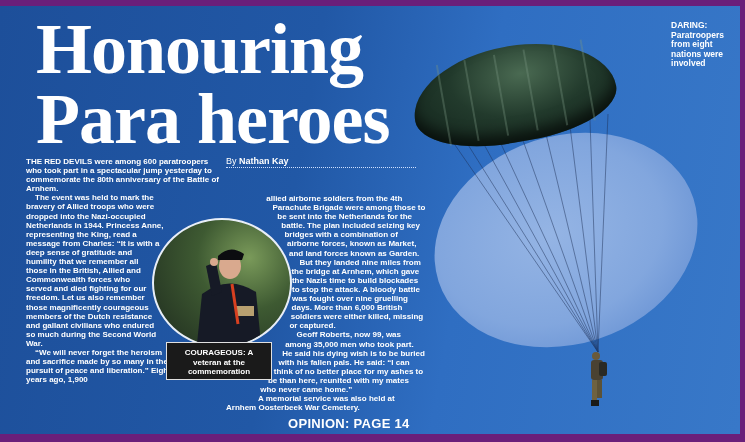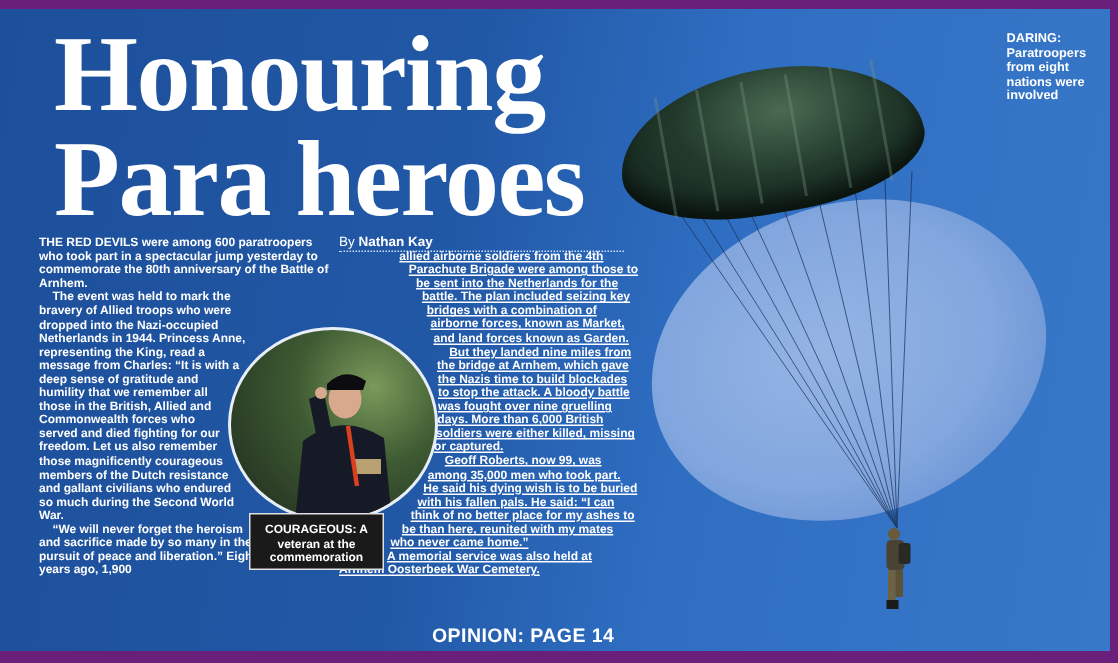--- a/index.html
+++ b/index.html
@@ -18,26 +18,26 @@
   .jumper { position:absolute; left:585px; top:344px; width:24px; height:64px; }
   .headline { position:absolute; left:36px; top:8px; margin:0; color:#fff; font-family:"Liberation Serif", "DejaVu Serif", serif; font-weight:bold; font-size:72px; line-height:70px; letter-spacing:-1px; }
   .headline span { display:block; }
   .caption-daring { position:absolute; right:16px; top:15px; color:#fff; font-weight:bold; font-size:8.5px; line-height:9.5px; }
   .body-text { color:#fff; font-weight:bold; font-size:8px; line-height:9.1px; }
   .col1 { position:absolute; left:26px; top:151px; width:200px; }
   .col1 p { margin:0; }
   .indent { text-indent:9px; }
   .byline { position:absolute; left:226px; top:150px; width:190px; color:#fff; font-size:9px; border-bottom:1px dotted #cfe0ff; padding-bottom:1px; }
   .byline b { font-weight:bold; }
-  .col2 { position:absolute; left:226px; top:160px; width:200px;text-decoration:underline; }
+  .col2 { position:absolute; left:226px; top:188px; width:200px; }
   .col2 p { margin:0; }
   .photo-wrap { position:absolute; left:152px; top:212px; width:136px; height:126px; border-radius:50%; border:2px solid #e8eef8; overflow:hidden;
     background: radial-gradient(circle at 70% 30%, #7a9a5a 0%, #3e5a32 40%, #1e2a1e 100%); }
   .veteran { position:absolute; left:38px; top:14px; width:72px; height:120px; }
-  .photo-caption { position:absolute; left:166px; top:336px; width:90px; height:38px; background:#1a1a1a; border:1px solid #e0e0e0; color:#fff; font-weight:bold; font-size:8px; line-height:9.5px; text-align:center; padding-top:5px; box-sizing:border-box; }
+  .photo-caption { position:absolute; left:166px; top:336px; width:106px; height:38px; background:#1a1a1a; border:1px solid #e0e0e0; color:#fff; font-weight:bold; font-size:8px; line-height:9.5px; text-align:center; padding-top:5px; box-sizing:border-box; }
   .opinion { position:absolute; left:288px; top:410px; color:#fff; font-weight:bold; font-size:13px; letter-spacing:0.3px; }
   .wrap-shape { float:left; shape-outside: ellipse(50% 50%); }
 </style>
 </head>
 <body>
 
 <div class="page">
   <div class="moon"></div>
 
   <svg class="lines" viewBox="0 0 200 260">

